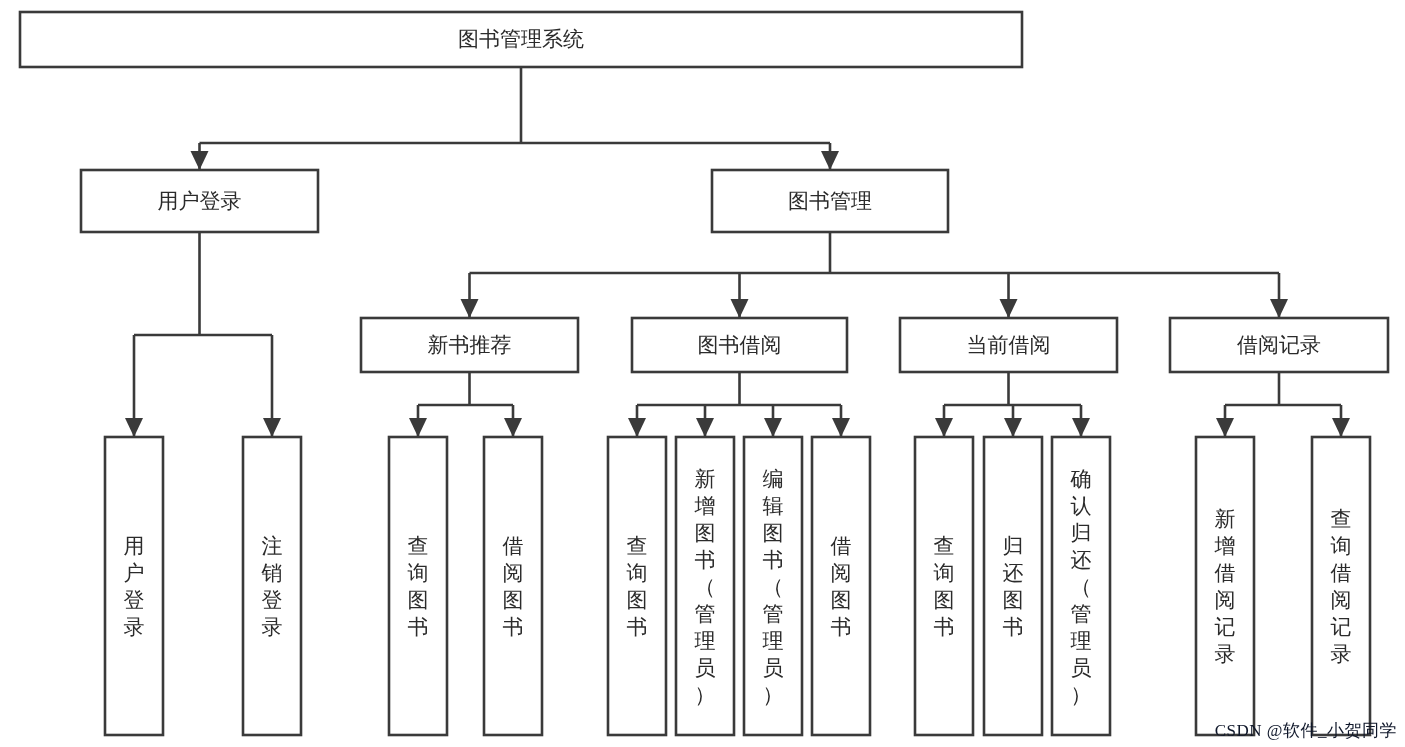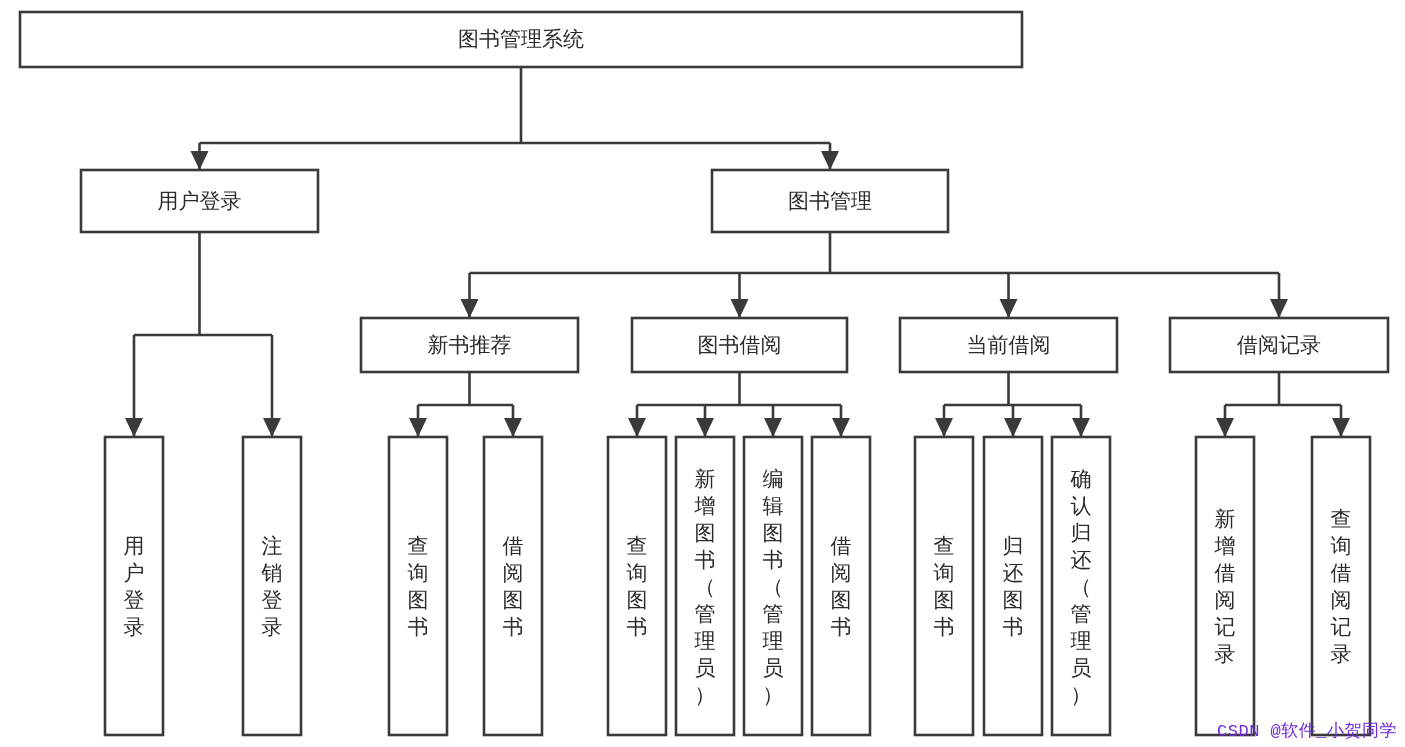--- a/index.html
+++ b/index.html
@@ -51,23 +51,23 @@
   .node-label-v {
     font-family: "Liberation Sans", "DejaVu Sans", sans-serif;
     font-size: 21px;
     fill: #2b2b2b;
     text-anchor: middle;
   }
   .watermark {
     position: absolute;
     right: 8px;
     bottom: 5px;
-    font-family: Liberation Mono, monospace;
+    font-family: Liberation Serif, serif;
     font-size: 17px;
-    color: #6d28d9;
+    color: #0f172a;
     letter-spacing: 0.5px;
     white-space: nowrap;
     pointer-events: none;
   }
 </style>
 </head>
 <body>
 
 <div id="diagram-root">
 

